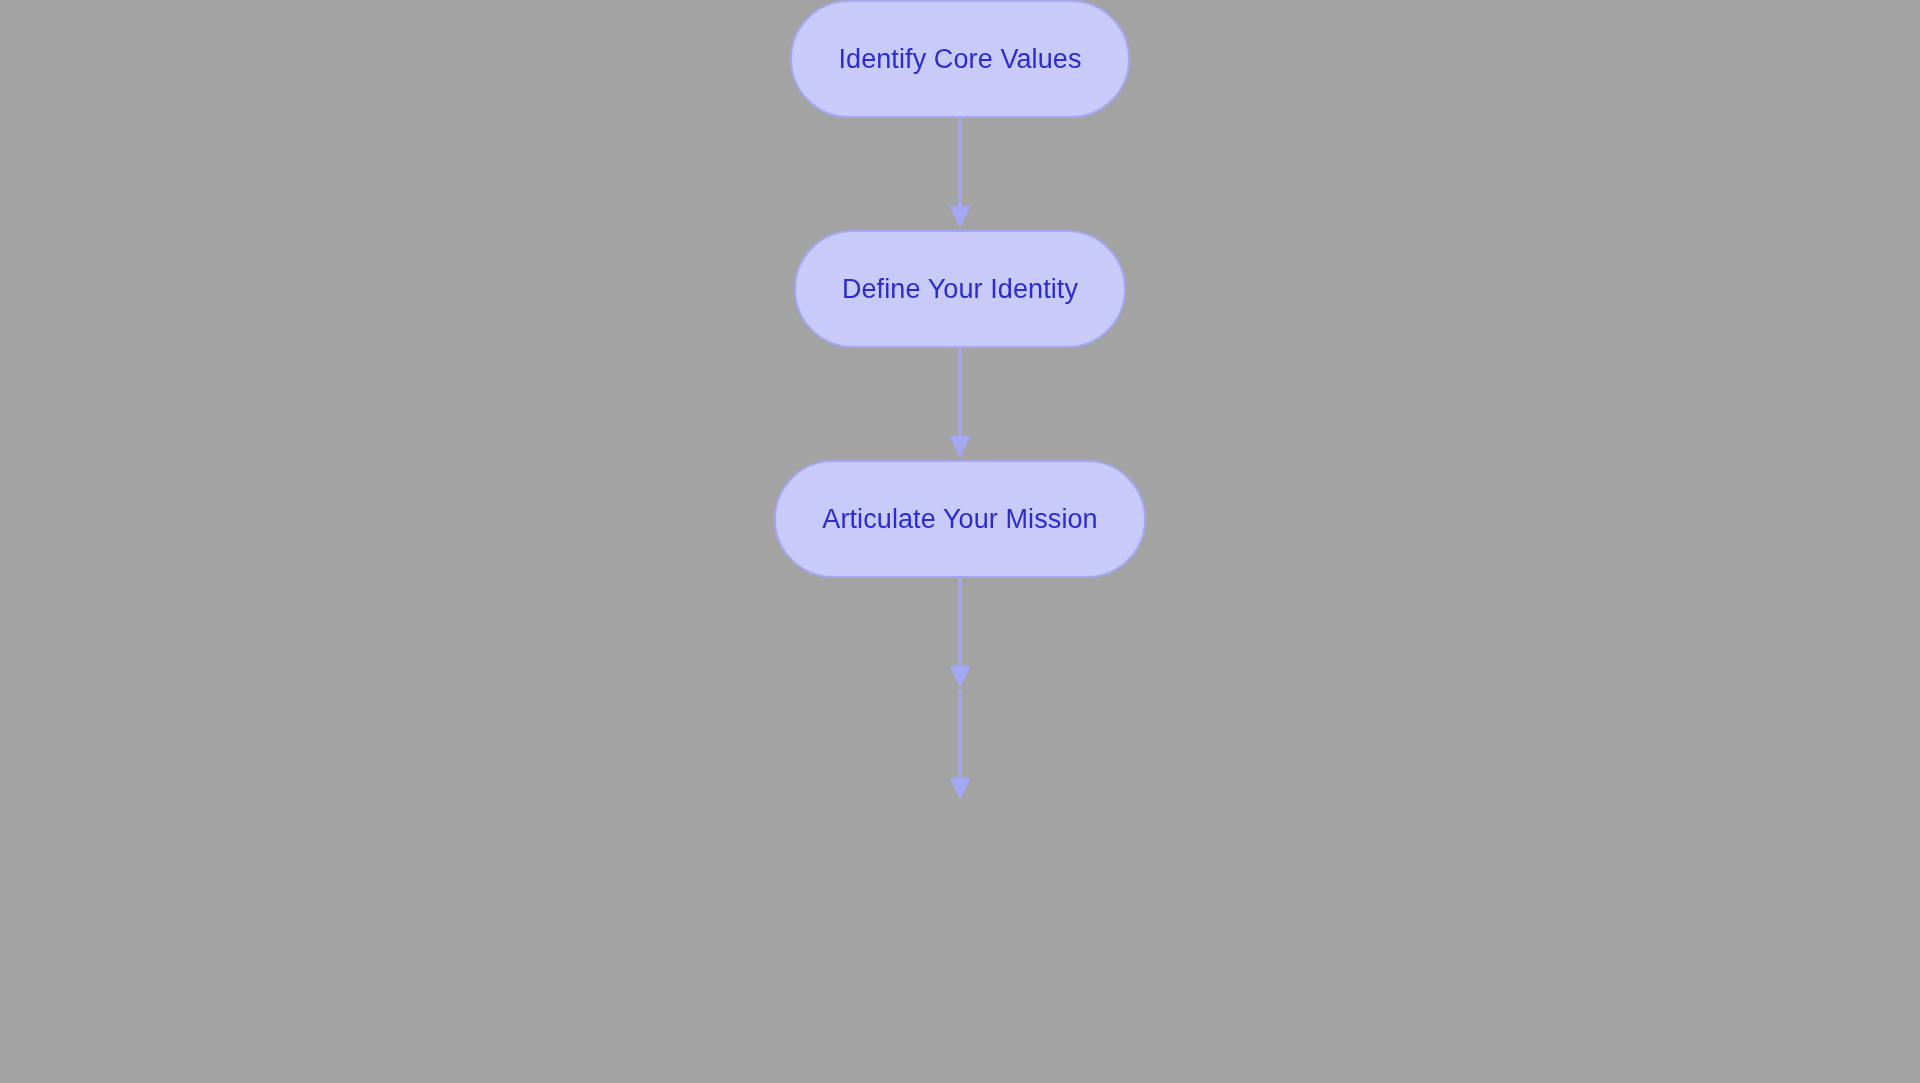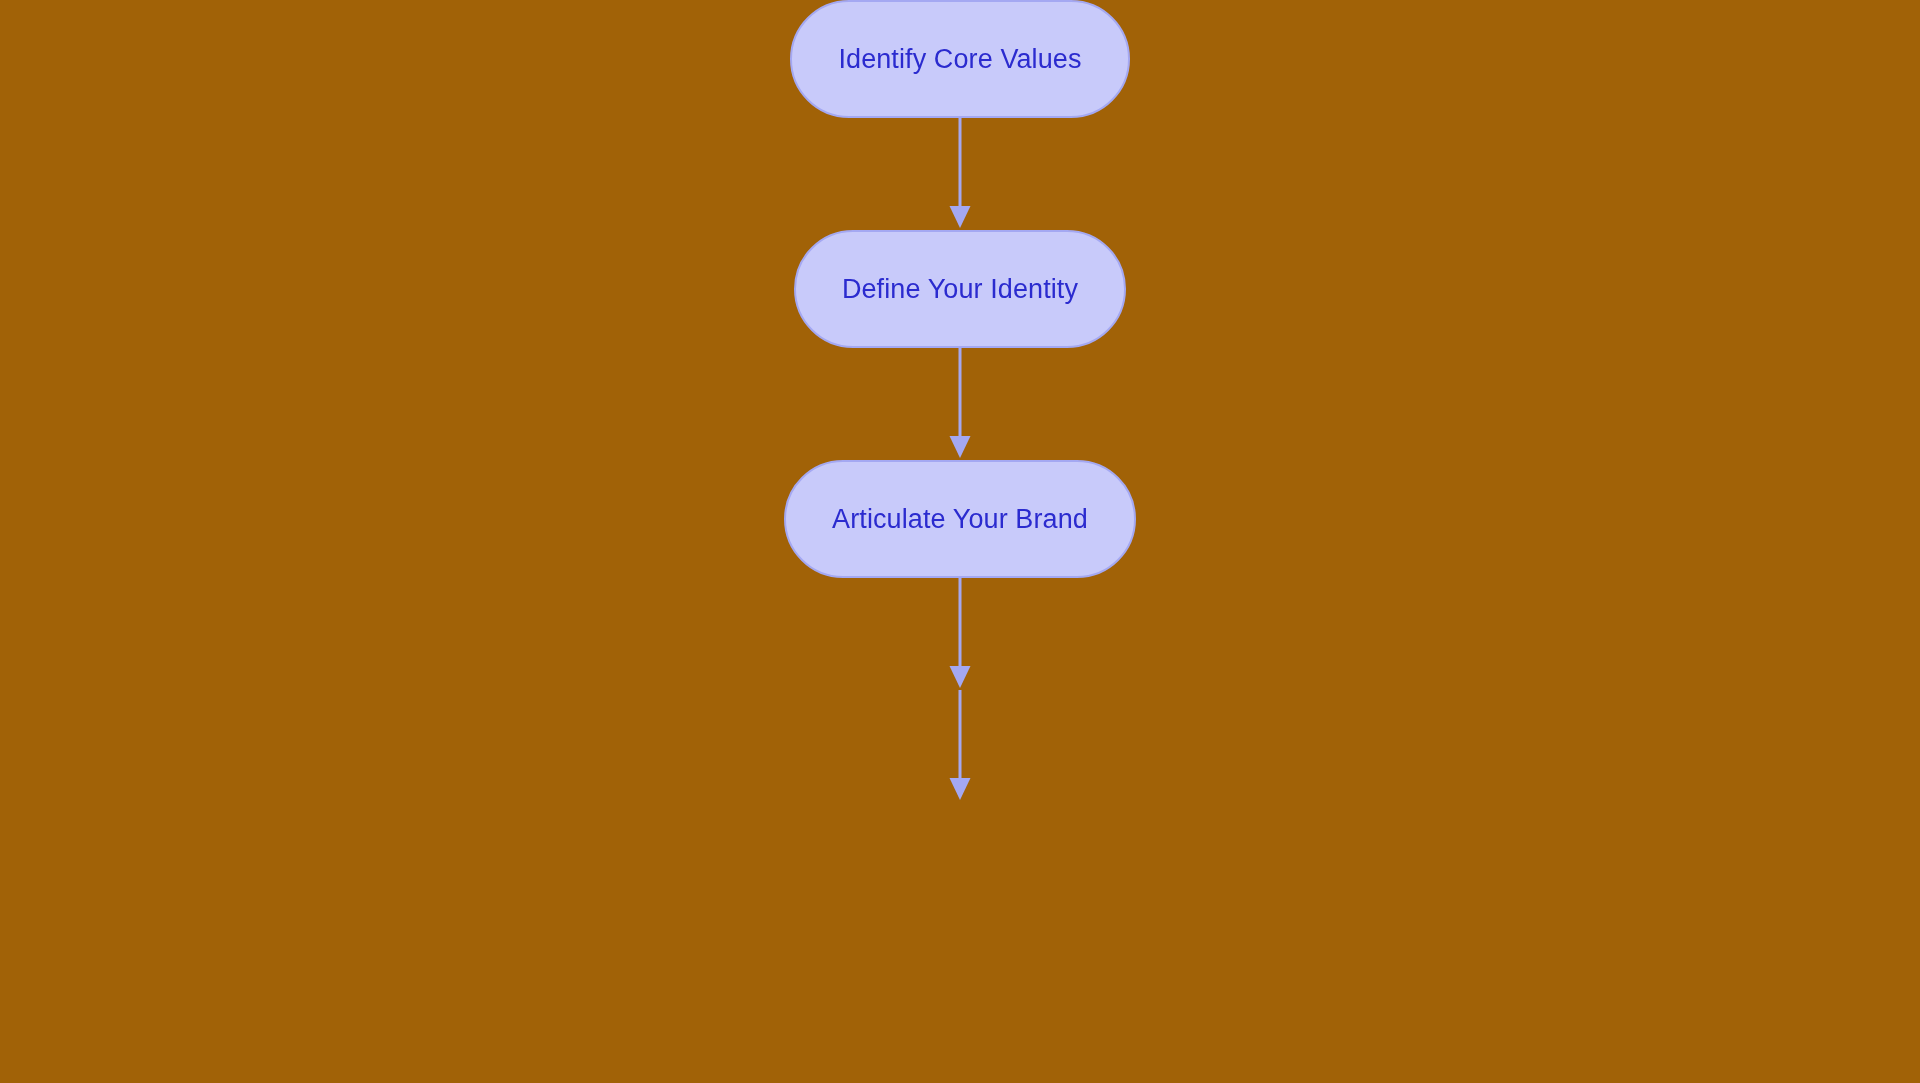--- a/index.html
+++ b/index.html
@@ -12,21 +12,21 @@
     width: 1920px;
     height: 1083px;
     overflow: hidden;
     font-family: "Liberation Sans", "DejaVu Sans", sans-serif;
   }
 
   #canvas {
     position: relative;
     width: 1920px;
     height: 1083px;
-    background: #a16207;
+    background: #a3a3a3;
   }
 
   .flow-column {
     position: absolute;
     left: 0;
     top: 0;
     width: 1920px;
     height: 1083px;
     display: flex;
     flex-direction: column;
@@ -94,21 +94,21 @@
     <div class="node">
       <span class="node-label">Define Your Identity</span>
     </div>
 
     <svg class="connector" viewBox="0 0 24 112">
       <line class="conn-line" x1="12" y1="0" x2="12" y2="92"></line>
       <polygon class="conn-head" points="12,110 1.5,88 22.5,88"></polygon>
     </svg>
 
     <div class="node">
-      <span class="node-label">Articulate Your Brand</span>
+      <span class="node-label">Articulate Your Mission</span>
     </div>
 
     <svg class="connector" viewBox="0 0 24 112">
       <line class="conn-line" x1="12" y1="0" x2="12" y2="92"></line>
       <polygon class="conn-head" points="12,110 1.5,88 22.5,88"></polygon>
     </svg>
 
 
     <svg class="connector" viewBox="0 0 24 112">
       <line class="conn-line" x1="12" y1="0" x2="12" y2="92"></line>

